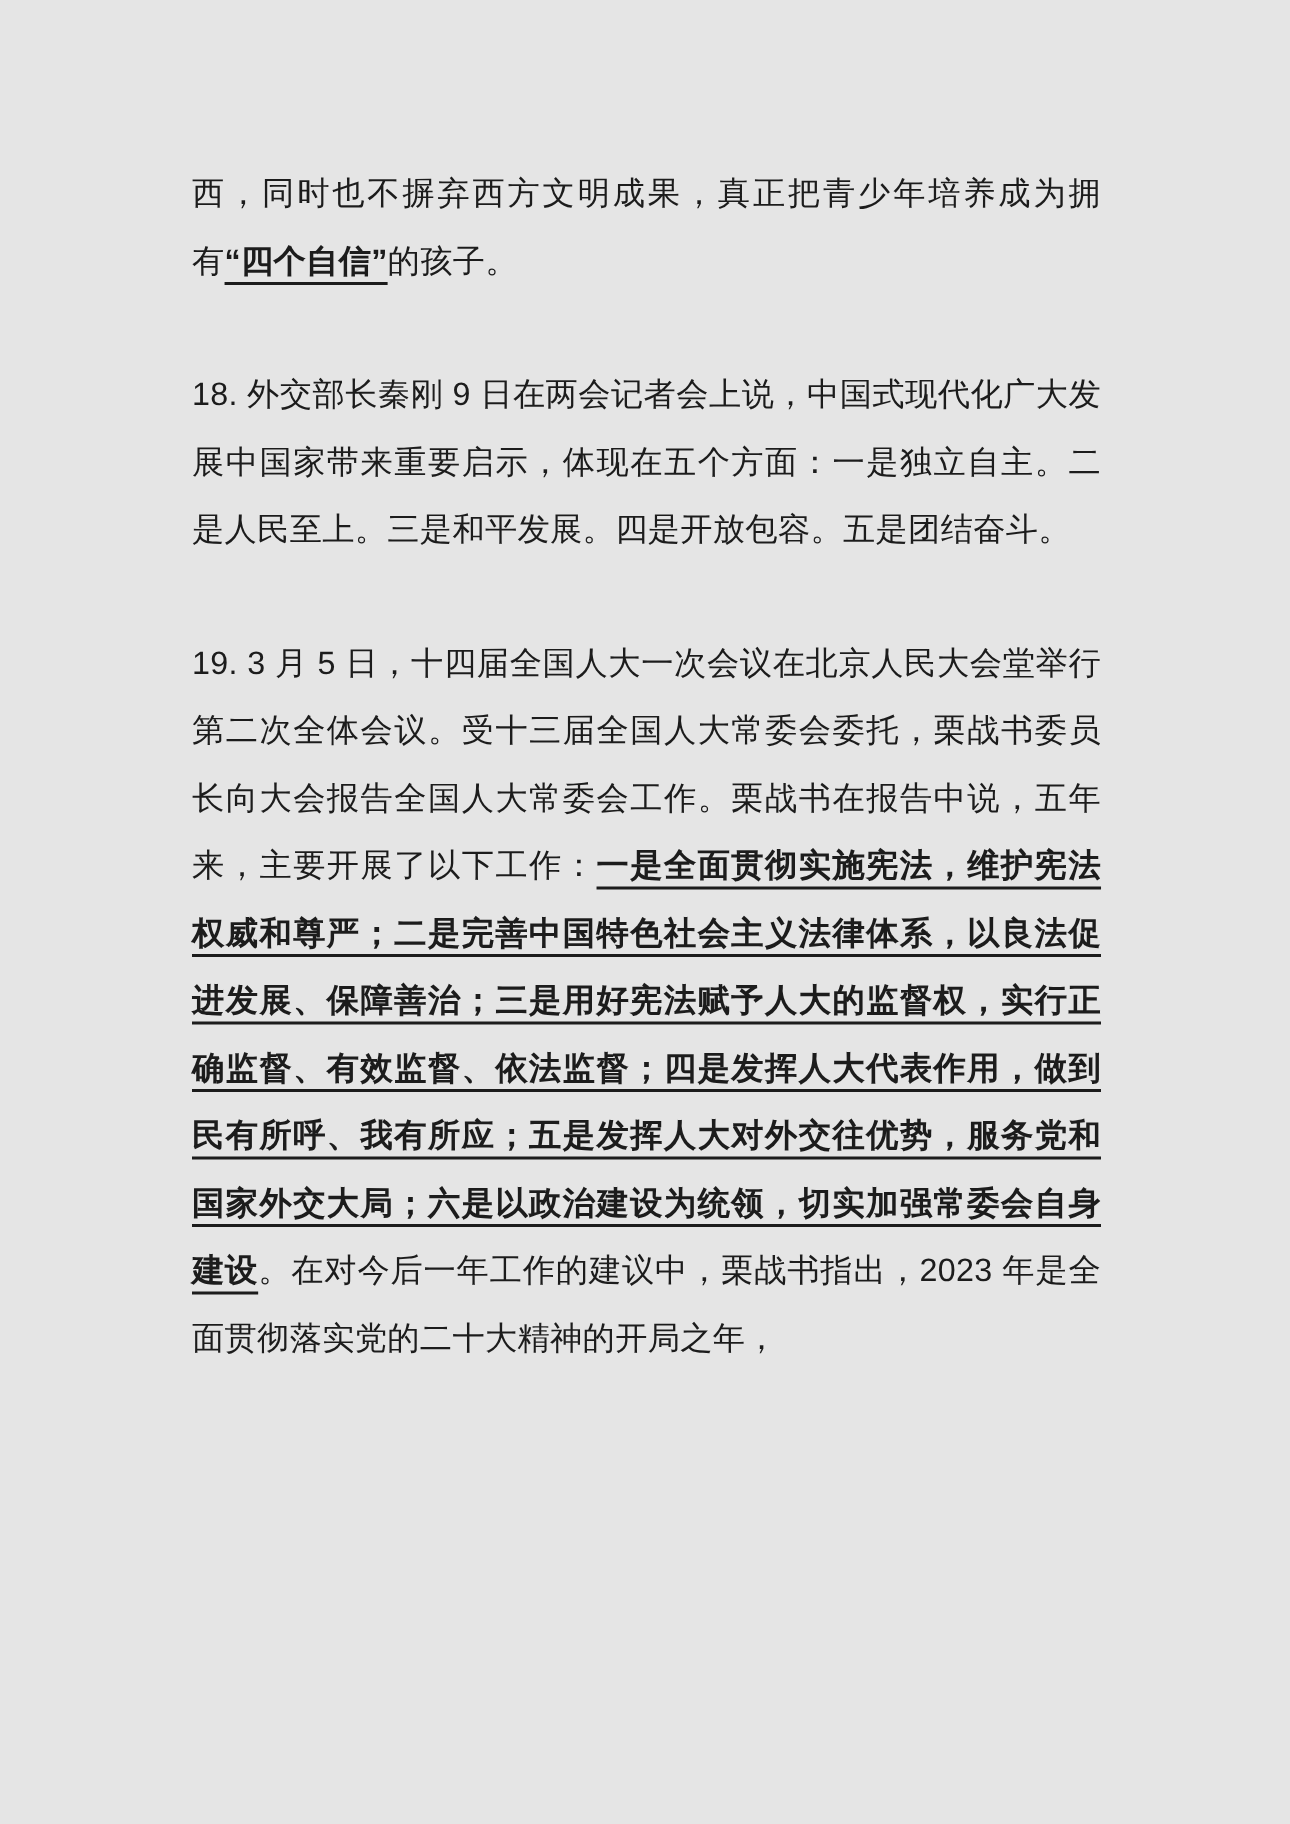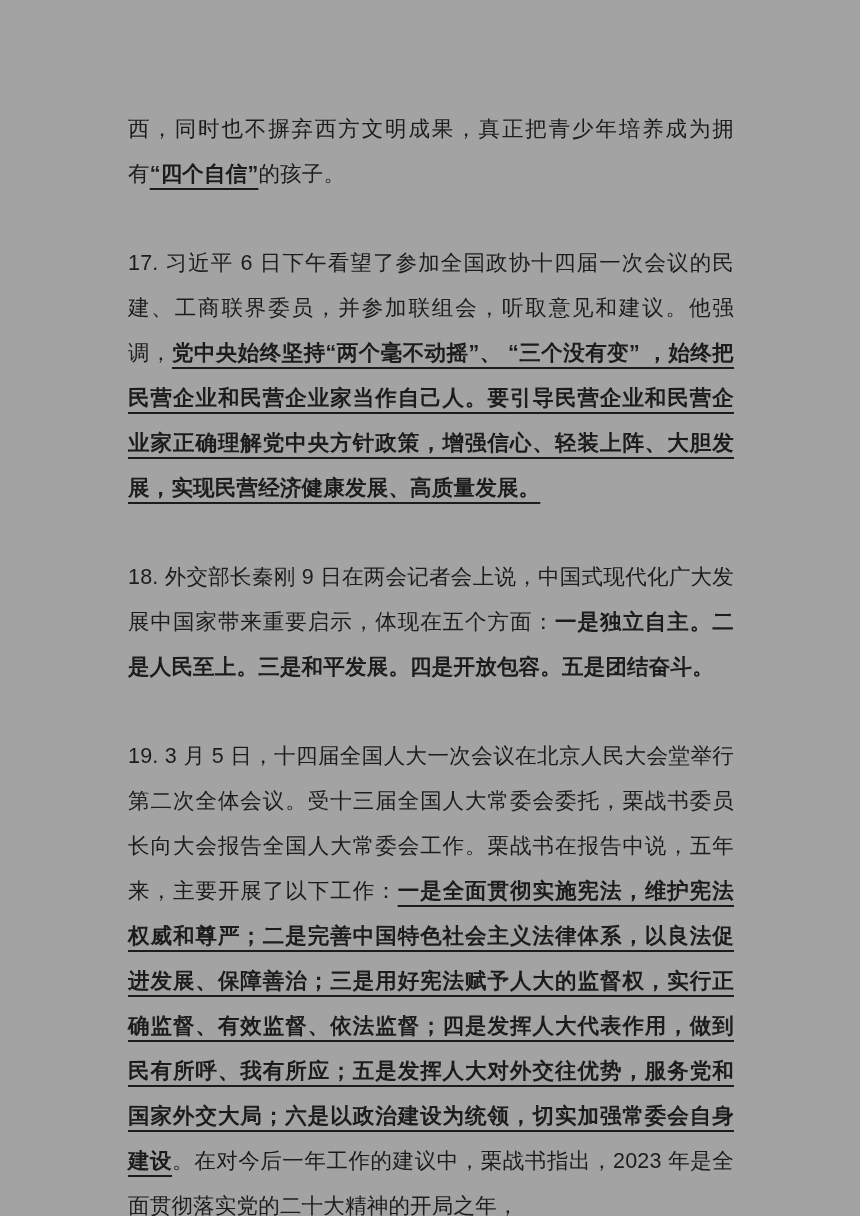--- a/index.html
+++ b/index.html
@@ -12,56 +12,53 @@
     height: 1216px;
     overflow: hidden;
     font-family: "Liberation Sans", "DejaVu Sans", sans-serif;
     color: #1c1c1c;
   }
   .page {
     box-sizing: border-box;
     width: 860px;
     height: 1216px;
     padding: 107px 126px 0 128px;
-    background: #a3a3a3;
+    background: #e5e5e5;
   }
   .para {
     margin: 0 0 44px 0;
     font-size: 21.5px;
     line-height: 45px;
     text-align: justify;
     text-justify: inter-ideograph;
     word-break: break-all;
     letter-spacing: 0.2px;
   }
   .para:last-child {
     margin-bottom: 0;
   }
   .run-b {
-    font-weight: 700;
+    font-weight: 400;
   }
   .run-bu {
     font-weight: 700;
     text-decoration: underline;
     text-decoration-thickness: 2px;
     text-underline-offset: 7px;
   }
 </style>
 </head>
 <body>
 
 <main class="page">
 
   <p class="para">
     <span class="run-n">西，同时也不摒弃西方文明成果，真正把青少年培养成为拥有</span><span class="run-bu">“四个自信”</span><span class="run-n">的孩子。</span>
   </p>
 
-  <p class="para">
-    <span class="run-n">17. 习近平 6 日下午看望了参加全国政协十四届一次会议的民建、工商联界委员，并参加联组会，听取意见和建议。他强调，</span><span class="run-bu">党中央始终坚持“两个毫不动摇”、 “三个没有变” ，始终把民营企业和民营企业家当作自己人。要引导民营企业和民营企业家正确理解党中央方针政策，增强信心、轻装上阵、大胆发展，实现民营经济健康发展、高质量发展。</span>
-  </p>
 
   <p class="para">
     <span class="run-n">18. 外交部长秦刚 9 日在两会记者会上说，中国式现代化广大发展中国家带来重要启示，体现在五个方面：</span><span class="run-b">一是独立自主。二是人民至上。三是和平发展。四是开放包容。五是团结奋斗。</span>
   </p>
 
   <p class="para">
     <span class="run-n">19. 3 月 5 日，十四届全国人大一次会议在北京人民大会堂举行第二次全体会议。受十三届全国人大常委会委托，栗战书委员长向大会报告全国人大常委会工作。栗战书在报告中说，五年来，主要开展了以下工作：</span><span class="run-bu">一是全面贯彻实施宪法，维护宪法权威和尊严；二是完善中国特色社会主义法律体系，以良法促进发展、保障善治；三是用好宪法赋予人大的监督权，实行正确监督、有效监督、依法监督；四是发挥人大代表作用，做到民有所呼、我有所应；五是发挥人大对外交往优势，服务党和国家外交大局；六是以政治建设为统领，切实加强常委会自身建设</span><span class="run-n">。在对今后一年工作的建议中，栗战书指出，2023 年是全面贯彻落实党的二十大精神的开局之年，</span>
   </p>
 
 </main>

